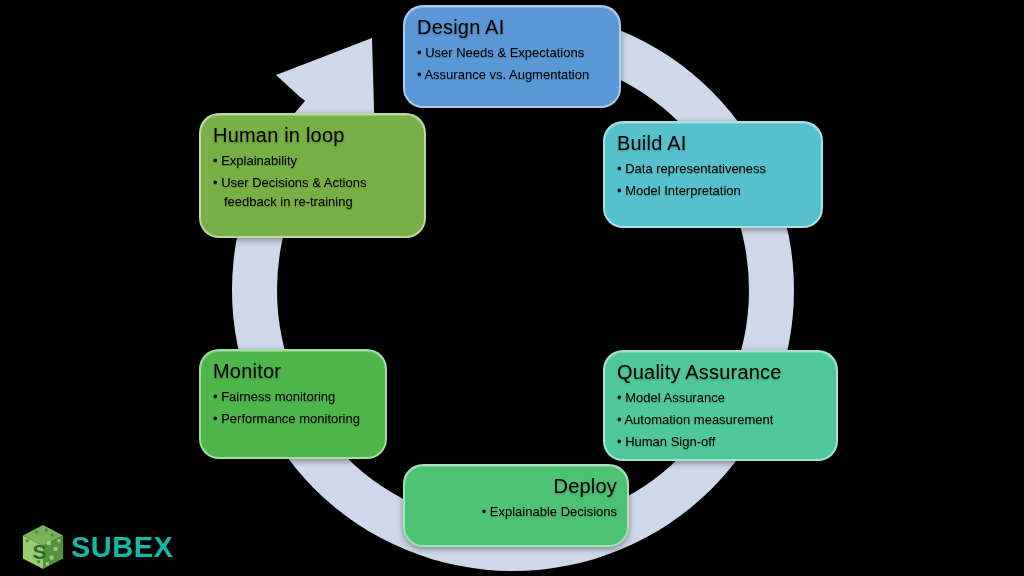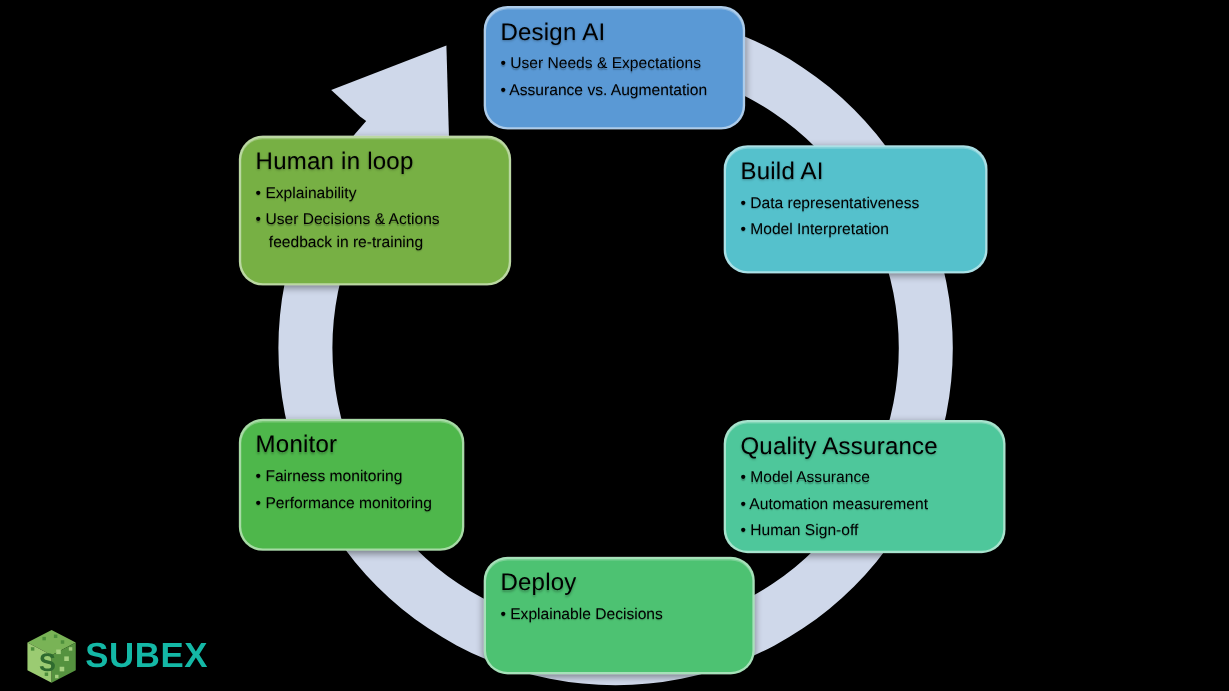--- a/index.html
+++ b/index.html
@@ -20,21 +20,21 @@
   }
   .stage ul{
     list-style:none;margin:0;padding:0;font-size:13px;line-height:1.45;
     text-shadow:0 1px 1px rgba(0,0,0,.25);
   }
   .stage li{padding-left:11px;text-indent:-11px;margin:3px 0;}
   .stage li::before{content:"• ";}
   .p-design {left:403px;top:5px;  width:218px;height:103px;}
   .p-build  {left:603px;top:121px;width:220px;height:107px;}
   .p-qa     {left:603px;top:350px;width:235px;height:111px;}
-  .p-deploy {left:403px;top:464px;width:226px;height:98px;}
+  .p-deploy {left:403px;top:464px;width:226px;height:83px;text-align:right;}
   .p-monitor{left:199px;top:349px;width:188px;height:110px;}
   .p-hil    {left:199px;top:113px;width:227px;height:125px;}
   .logo{
     position:absolute;left:20px;top:524px;z-index:2;
     display:flex;align-items:center;gap:5px;
   }
   .logo-icon{width:46px;height:46px;}
   .logo-text{
     font-size:29px;font-weight:bold;letter-spacing:.5px;line-height:46px;
   }

